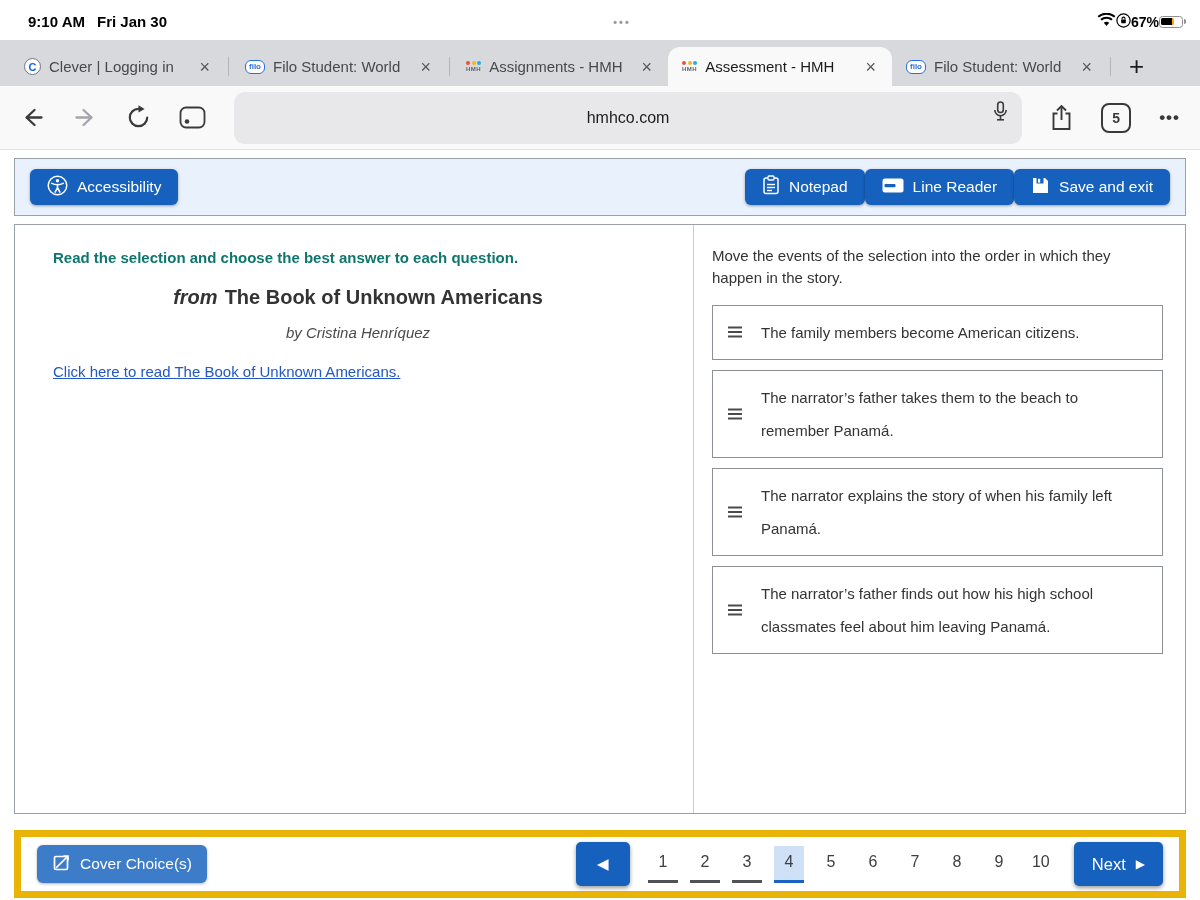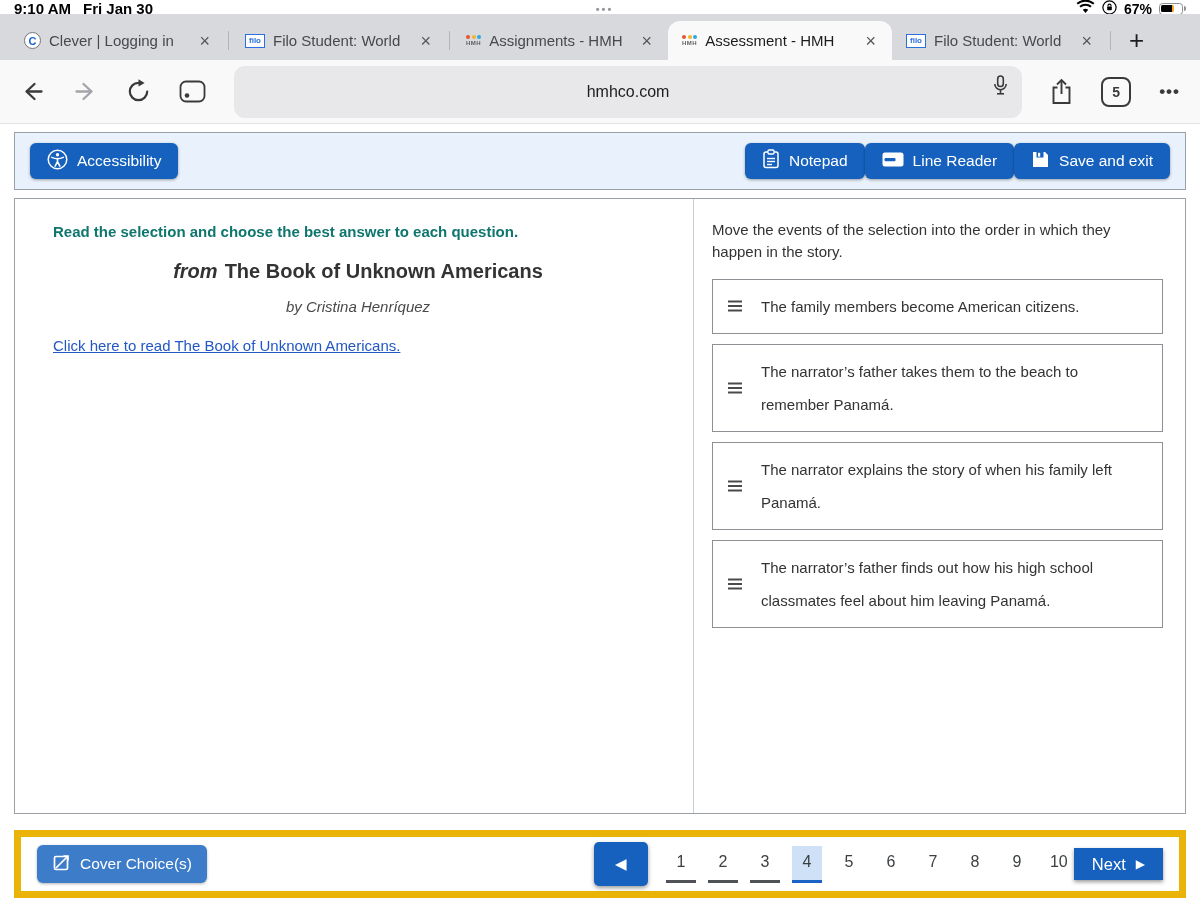--- a/index.html
+++ b/index.html
@@ -1,39 +1,39 @@
 <!DOCTYPE html>
 <html><head>
 <meta charset="utf-8">
 <style>
   * { margin:0; padding:0; box-sizing:border-box; }
   html,body { width:1200px; height:900px; }
   body { font-family:"Liberation Sans", sans-serif; background:#fff; overflow:hidden; color:#222; }
   .screen { width:1200px; height:900px; display:flex; flex-direction:column; }
 
   
-  .status-bar { height:14px; background:#fff; display:flex; align-items:center; justify-content:space-between; padding:3px 14px 0 14px; font-size:15px; font-weight:700; color:#000; }
+  .status-bar { height:40px; background:#fff; display:flex; align-items:center; justify-content:space-between; padding:3px 14px 0 28px; font-size:15px; font-weight:700; color:#000; }
   .status-left { display:flex; gap:12px; }
   .status-center { color:#97979c; font-size:11px; letter-spacing:2px; font-weight:700; transform:translateX(-10px); }
-  .status-right { display:flex; align-items:center; gap:7px; font-weight:600; font-size:14px; }
+  .status-right { display:flex; align-items:center; font-weight:600; font-size:14px; }
   .battery { display:flex; align-items:center; }
   .battery-body { width:24px; height:12px; border:1px solid #8e8e93; border-radius:3.5px; padding:1.5px; display:block; }
   .battery-fill { display:block; height:100%; width:64%; background:#000; border-radius:1.5px; border-right:2px solid #f5a623; }
   .battery-tip { width:2px; height:5px; background:#8e8e93; border-radius:0 2px 2px 0; margin-left:1px; }
 
   
   .tab-strip { height:46px; background:#d7d9dd; display:flex; align-items:stretch; padding:7px 10px 0 10px; }
   .tab { display:flex; align-items:center; gap:8px; padding:0 14px; font-size:15px; color:#47494d; width:216px; cursor:pointer; }
   .tab-title { flex:1; overflow:hidden; white-space:nowrap; }
   .tab.active { background:#f9f9fa; border-radius:12px 12px 0 0; color:#1c1c1e; width:224px; }
   .tab-sep { width:1px; background:#b3b5b9; margin:10px 2px; }
   .tab-close { color:#55575b; font-size:18px; line-height:1; padding:0 2px; cursor:pointer; }
   .new-tab-btn { font-size:26px; font-weight:400; color:#1c1c1e; padding:0 16px; display:flex; align-items:center; cursor:pointer; }
   .clever-badge { width:17px; height:17px; border:1.5px solid #73767b; border-radius:50%; color:#1665d8; font-size:11px; font-weight:700; display:inline-flex; align-items:center; justify-content:center; background:#fff; flex:0 0 auto; }
-  .filo-badge { border:1.5px solid #2a6fdb; color:#2a6fdb; font-size:8px; font-weight:700; border-radius:0; padding:2px 3px; background:#fff; line-height:1; flex:0 0 auto; }
+  .filo-badge { border:1.5px solid #2a6fdb; color:#2a6fdb; font-size:8px; font-weight:700; border-radius:6px; padding:2px 3px; background:#fff; line-height:1; flex:0 0 auto; }
   .hmh-icon { display:inline-flex; flex-direction:column; align-items:center; line-height:1; flex:0 0 auto; }
   .hmh-dots { display:flex; gap:1.5px; margin-bottom:1.5px; }
   .hmh-dots i { width:4px; height:4px; border-radius:50%; display:inline-block; }
   .hmh-dots .d1 { background:#e4572e; } .hmh-dots .d2 { background:#f7b32b; } .hmh-dots .d3 { background:#29abe2; }
   .hmh-letters { font-size:6px; font-weight:700; color:#5c5e62; letter-spacing:0.5px; }
 
   
   .toolbar { height:64px; background:#f9f9fa; display:flex; align-items:center; padding:0 20px; gap:28px; border-bottom:1px solid #e3e3e5; }
   .nav-icon { display:flex; align-items:center; cursor:pointer; }
   .url-bar { flex:1; height:52px; background:#e8e8ea; border-radius:11px; position:relative; display:flex; align-items:center; justify-content:center; font-size:16px; color:#1c1c1e; cursor:text; }
@@ -64,21 +64,21 @@
   .event-text { font-size:15px; color:#333; line-height:2.2; }
 
   .app-footer { height:68px; flex:0 0 auto; margin-top:16px; border:7px solid #eab308; background:#fff; display:flex; align-items:center; padding:0 16px; }
   .cover-btn { height:38px; background:#3d7cc9; border:none; border-radius:6px; color:#fff; font-size:15.5px; font-family:inherit; display:inline-flex; align-items:center; gap:9px; padding:0 15px; box-shadow:0 1px 3px rgba(0,0,0,.3); cursor:pointer; }
   .footer-spacer { flex:1; }
   .prev-btn { width:54px; height:44px; background:#1561bd; border:none; border-radius:5px; color:#fff; font-size:15px; display:flex; align-items:center; justify-content:center; box-shadow:0 2px 4px rgba(0,0,0,.4); margin-right:18px; cursor:pointer; }
   .qnums { display:flex; gap:12px; align-items:flex-end; }
   .qnum { width:30px; text-align:center; font-size:16px; color:#3c4043; padding:7px 0 9px 0; border-bottom:3px solid transparent; cursor:pointer; }
   .qnum.answered { border-bottom-color:#4f5256; }
   .qnum.current { background:#cfe1f7; border-bottom-color:#1a63c5; }
-  .next-btn { height:32px; background:#1561bd; border:none; border-radius:0; color:#fff; font-size:16.5px; font-family:inherit; padding:0 18px; display:inline-flex; align-items:center; gap:10px; box-shadow:0 2px 4px rgba(0,0,0,.4); cursor:pointer; }
+  .next-btn { height:44px; background:#1561bd; border:none; border-radius:5px; color:#fff; font-size:16.5px; font-family:inherit; padding:0 18px; display:inline-flex; align-items:center; gap:10px; box-shadow:0 2px 4px rgba(0,0,0,.4); margin-left:18px; cursor:pointer; }
   .next-arrow { font-size:12px; }
 </style>
 </head>
 <body>
 
 <div class="screen">
 
   <div class="status-bar">
     <div class="status-left">
       <span>9:10 AM</span>

